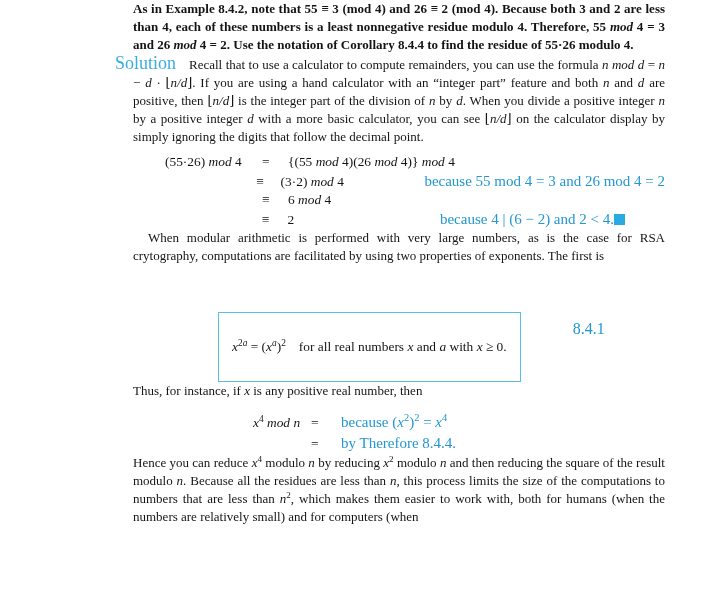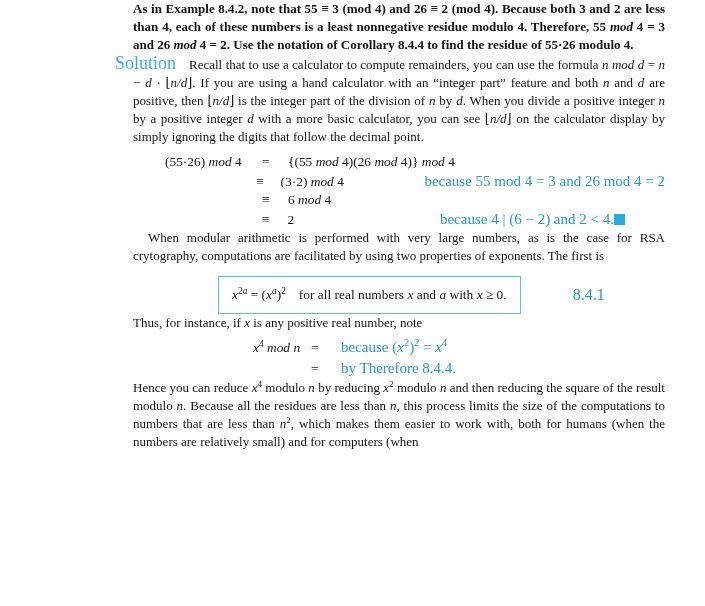--- a/index.html
+++ b/index.html
@@ -32,26 +32,26 @@
   .eq1 .op{width:26px;}
   .eq1 .rhs{width:153px;white-space:nowrap;}
   .note{font-size:15px;color:var(--note);white-space:nowrap;}
   .end-marker{
     width:11px;height:11px;background:var(--marker);
     margin-left:auto;margin-right:40px;align-self:center;flex:none;
   }
   .para2{margin-top:22px;text-indent:15px;}
   .eq-box-row{display:flex;align-items:center;margin-top:11px;margin-left:85px;}
   .eq-box{
-    border:1.5px solid var(--border);padding:10px 13px;
-    font-size:13.4px;white-space:nowrap;
+    border:1.5px solid var(--border);padding:26px 13px;
+    font-size:13.4px;white-space:nowrap;margin-top:36px;
   }
   .eq-label{color:var(--note);font-size:16px;margin-left:52px;}
   .para3{margin-top:12px;}
-  .eq2{margin-left:120px;margin-top:5px;}
+  .eq2{margin-left:120px;margin-top:12px;}
   .eq2 .eq-row{line-height:21px;}
   .eq2 .lhs{width:58px;white-space:nowrap;}
   .eq2 .op{width:24px;}
   .eq2 .rhs{width:122px;white-space:nowrap;}
   .eq2 .note{padding-left:6px;}
   .para4{margin-top:12px;}
   .it{font-style:italic;}
   sup{font-size:70%;line-height:0;}
   .gap{padding-left:13px;}
 </style>
@@ -94,21 +94,21 @@
       </div>
     </div>
 
     <p class="para para2"><span>When modular arithmetic is performed with very large numbers, as is the case for RSA crytography, computations are facilitated by using two properties of exponents. The first is</span></p>
 
     <div class="eq-box-row">
       <div class="eq-box"><span class="it">x</span><sup>2</sup><sup class="it">a</sup><span> = (</span><span class="it">x</span><sup class="it">a</sup><span>)</span><sup>2</sup><span class="gap">for all real numbers </span><span class="it">x</span><span> and </span><span class="it">a</span><span> with </span><span class="it">x</span><span> ≥ 0.</span></div>
       <span class="eq-label">8.4.1</span>
     </div>
 
-    <p class="para para3"><span>Thus, for instance, if </span><span class="it">x</span><span> is any positive real number, note</span></p>
+    <p class="para para3"><span>Thus, for instance, if </span><span class="it">x</span><span> is any positive real number, then</span></p>
 
     <div class="eq-block eq2">
       <div class="eq-row">
         <span class="lhs"><span class="it">x</span><sup>4</sup><span> </span><span class="it">mod</span><span> </span><span class="it">n</span></span>
         <span class="op">=</span>
         <span class="note"><span>because (</span><span class="it">x</span><sup>2</sup><span>)</span><sup>2</sup><span> = </span><span class="it">x</span><sup>4</sup></span>
       </div>
       <div class="eq-row">
         <span class="lhs"></span>
         <span class="op">=</span>

